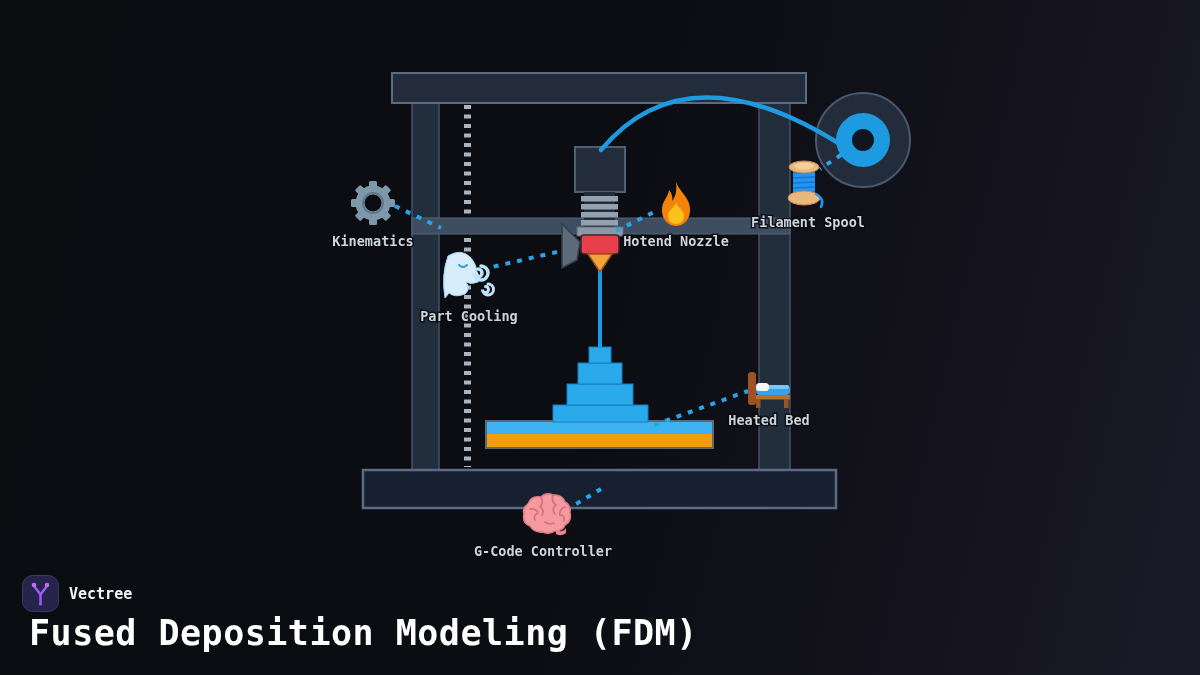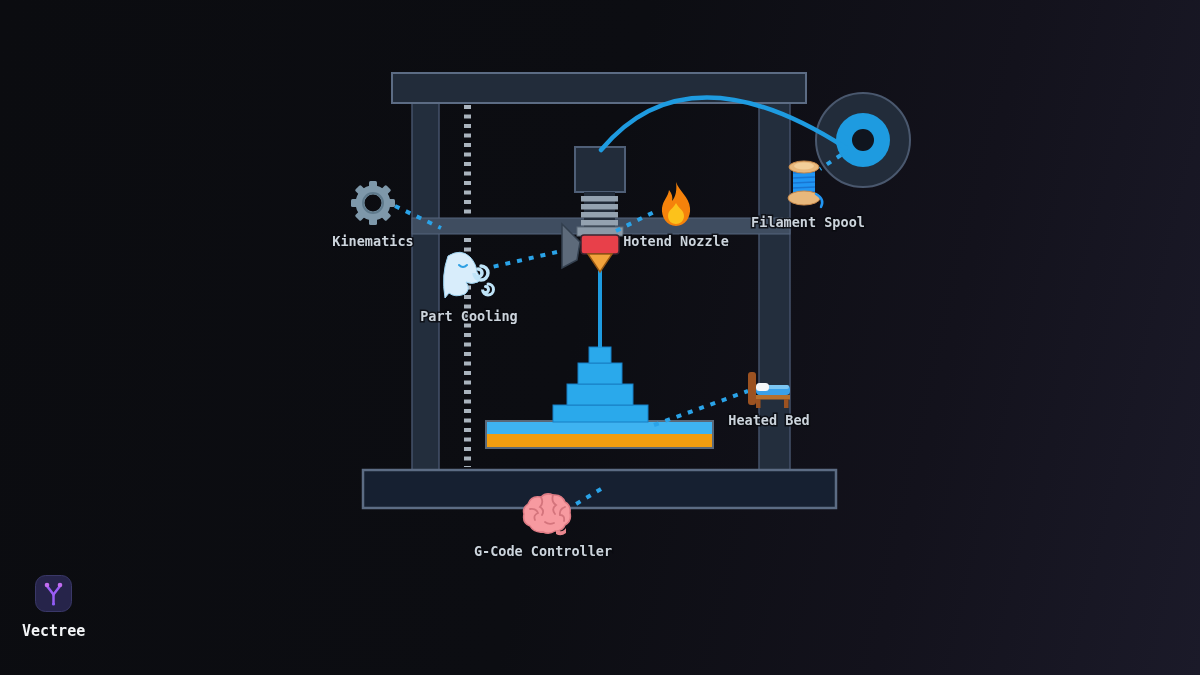--- a/index.html
+++ b/index.html
@@ -6,21 +6,21 @@
   .stage{
     position:relative;width:1200px;height:675px;overflow:hidden;
     background:linear-gradient(103deg,#0b0c10 0%,#0c0d12 48%,#13121c 76%,#1b1a29 100%);
     font-family:"DejaVu Sans Mono","Liberation Mono",monospace;
   }
   svg text{
     font-family:"DejaVu Sans Mono","Liberation Mono",monospace;
     font-weight:bold;font-size:13.5px;fill:#ccd4dc;
     paint-order:stroke;stroke:rgba(9,11,15,.85);stroke-width:3px;
   }
-  .footer-brand{position:absolute;left:22px;top:575px;display:flex;align-items:center;gap:10px;flex-direction:column;}
+  .footer-brand{position:absolute;left:22px;top:575px;display:flex;align-items:center;gap:10px;}
   .brand-name{color:#f3f5f7;font-size:15px;font-weight:bold;}
   .page-title{
     position:absolute;left:29px;top:613px;color:#ffffff;
     font-size:35px;font-weight:bold;white-space:nowrap;letter-spacing:.5px;
   }
   .page-url{position:absolute;right:22px;top:624px;color:#5d616b;font-size:14px;}
 </style>
 </head>
 <body>
 
@@ -171,14 +171,15 @@
         <path d="M18.5,19.5 L12,11"></path>
         <path d="M18.5,19.5 L25,11"></path>
       </g>
       <circle cx="12" cy="10" r="2.3" fill="#c26df0"></circle>
       <circle cx="25" cy="10" r="2.3" fill="#c26df0"></circle>
       <circle cx="18.5" cy="29" r="1.6" fill="#8b5cf6"></circle>
     </svg>
     <span class="brand-name">Vectree</span>
   </div>
 
+  <div class="page-title">Fused Deposition Modeling (FDM)</div>
 
 </div>
 
 </body></html>

